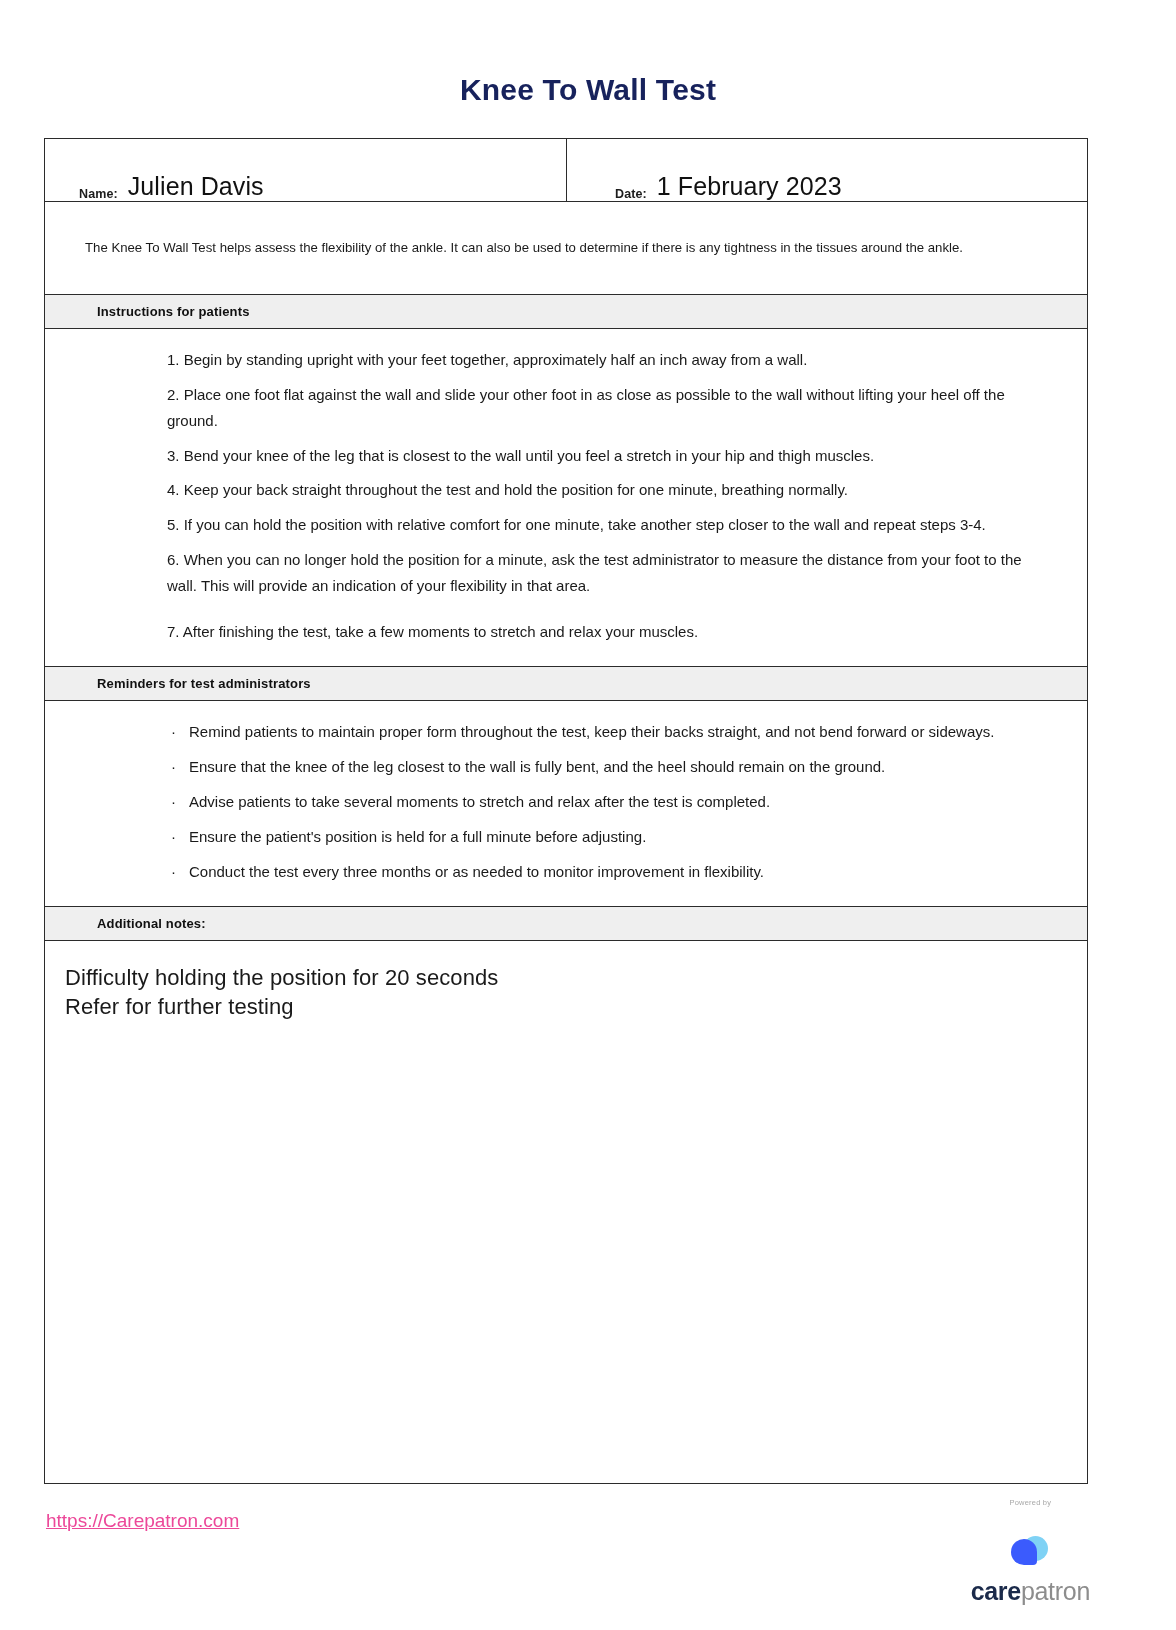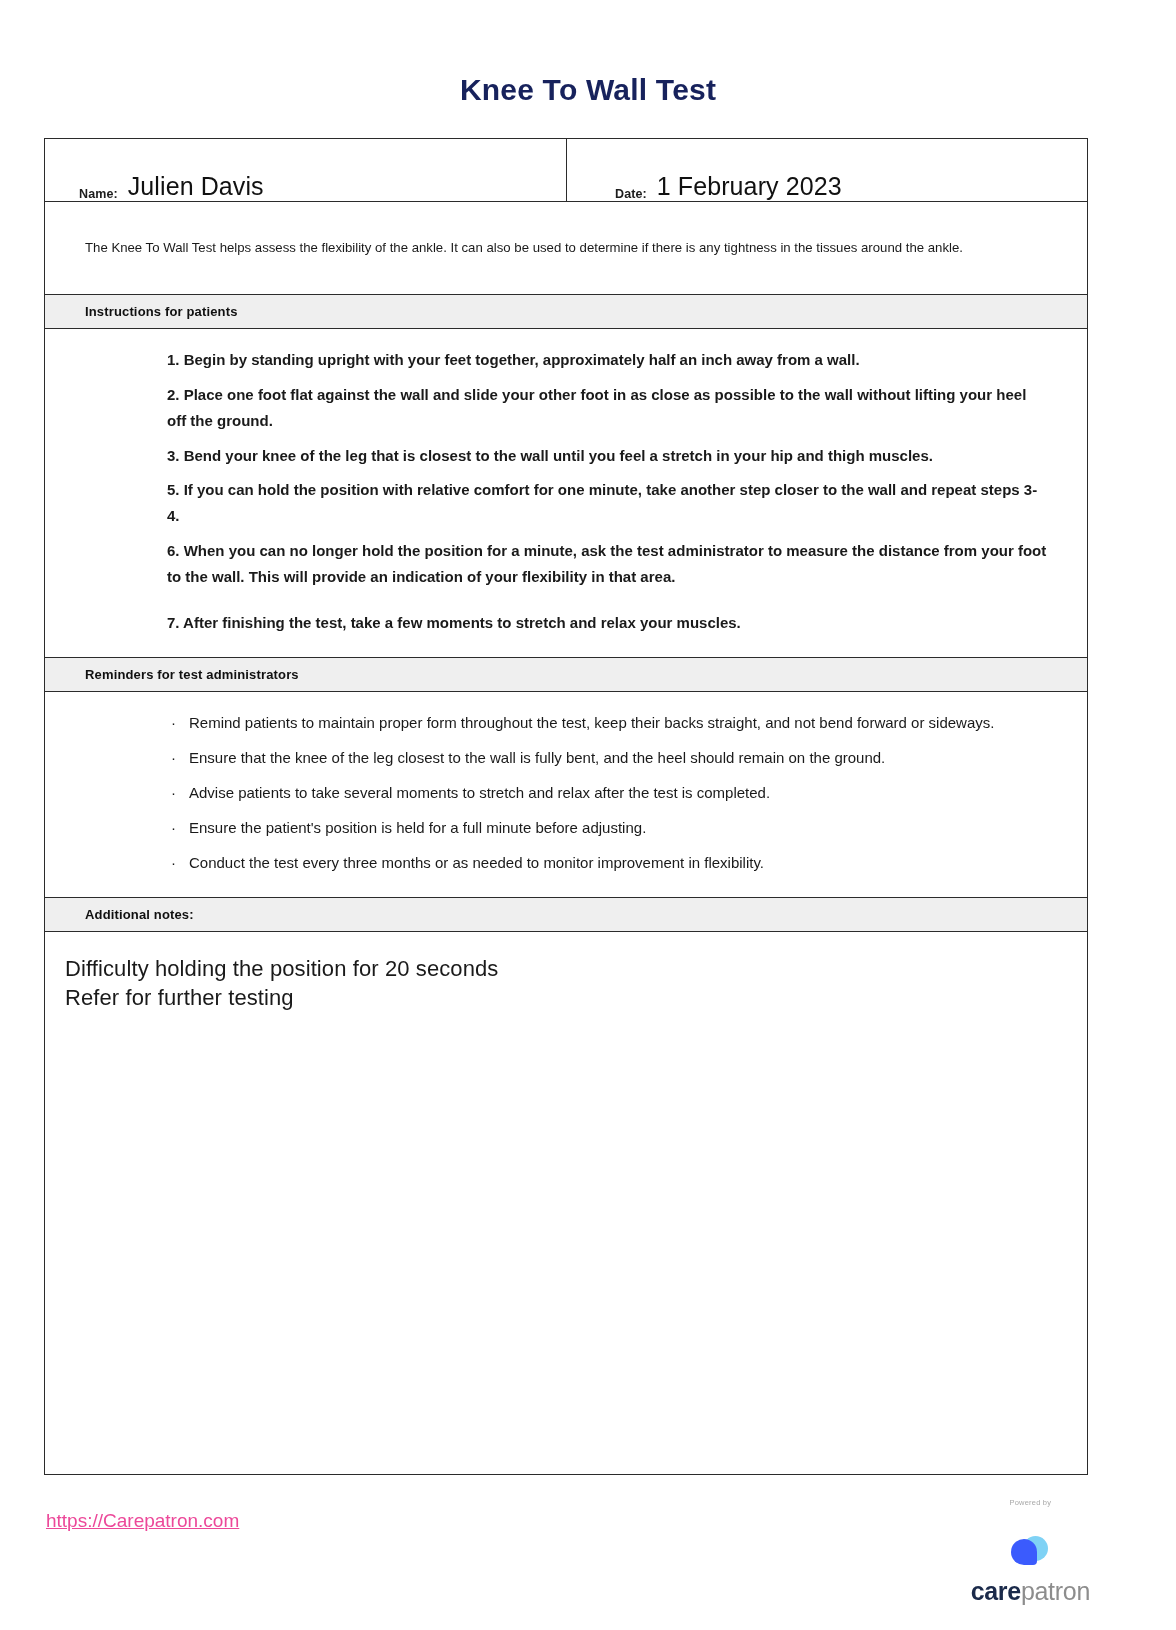--- a/index.html
+++ b/index.html
@@ -89,32 +89,31 @@
     font-size: 13.2px;
     line-height: 1.65;
     color: #1a1a1a;
     max-width: 960px;
   }
 
   
   .section-head {
     background: #efefef;
     border-bottom: 1.6px solid #2b2b2b;
-    padding: 9px 0 9px 40px;
+    padding: 9px 0 9px 52px;
     font-size: 13px;
     font-weight: bold;
     color: #101010;
     letter-spacing: 0.15px;
   }
 
   
   .steps-block {
     padding: 18px 40px 20px 40px;
     border-bottom: 1.6px solid #2b2b2b;
-    font-weight: bold;
   }
   .step-item {
     font-size: 15px;
     line-height: 1.72;
     color: #1a1a1a;
     padding-left: 82px;
     margin-bottom: 9px;
     text-indent: 0;
   }
   .step-item:last-child { margin-bottom: 2px; margin-top: 20px; }
@@ -239,20 +238,21 @@
     <div class="desc-block">
       <p class="desc-text">The Knee To Wall Test helps assess the flexibility of the ankle. It can also be used to determine if there is any tightness in the tissues around the ankle.</p>
     </div>
 
     <div class="section-head">Instructions for patients</div>
 
     <div class="steps-block">
       <div class="step-item">1. Begin by standing upright with your feet together, approximately half an inch away from a wall.</div>
       <div class="step-item">2. Place one foot flat against the wall and slide your other foot in as close as possible to the wall without lifting your heel off the ground.</div>
       <div class="step-item">3. Bend your knee of the leg that is closest to the wall until you feel a stretch in your hip and thigh muscles.</div>
+      <div class="step-item">4. Keep your back straight throughout the test and hold the position for one minute, breathing normally.</div>
       <div class="step-item">5. If you can hold the position with relative comfort for one minute, take another step closer to the wall and repeat steps 3-4.</div>
       <div class="step-item">6. When you can no longer hold the position for a minute, ask the test administrator to measure the distance from your foot to the wall. This will provide an indication of your flexibility in that area.</div>
       <div class="step-item">7. After finishing the test, take a few moments to stretch and relax your muscles.</div>
     </div>
 
     <div class="section-head">Reminders for test administrators</div>
 
     <div class="reminders-block">
       <div class="reminder-item">
         <span class="bullet">·</span>

